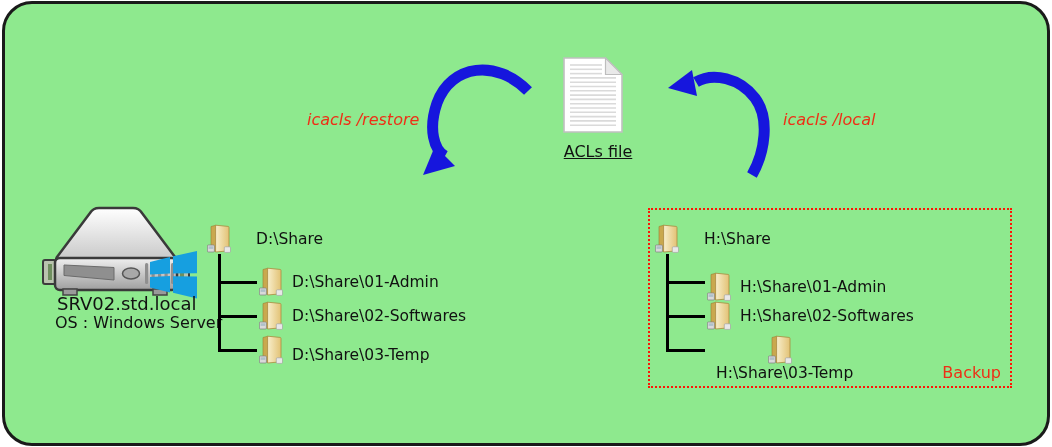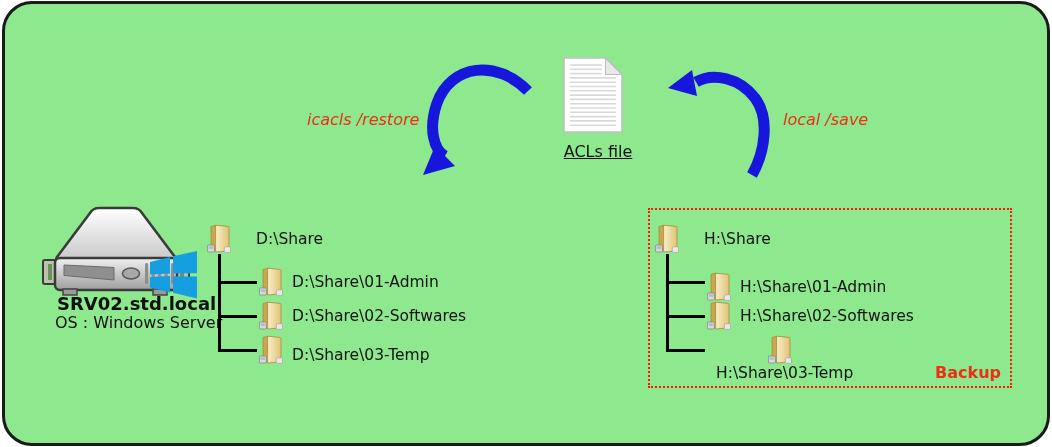--- a/index.html
+++ b/index.html
@@ -21,27 +21,27 @@
 
   
   .cmd{font-style:italic; font-size:16px; color:var(--command_text,#ee2f16);}
   .cmd-restore{left:302px; top:106px;}
   .cmd-save{left:778px; top:106px;}
 
   
   .arrows{left:0; top:0; width:1052px; height:447px; pointer-events:none;}
 
   
-  .srv-name{left:52px; top:289px; font-size:18px; font-weight:bold;}
+  .srv-name{left:52px; top:289px; font-size:18px; font-weight:normal;}
   .srv-os{left:50px; top:309px; font-size:16px;}
 
   
   .dotbox{border:2px dotted var(--box_border,#ff1505);}
   .box-left{left:229px; top:254px; width:327px; height:128px;}
-  .box-right{left:643px; top:204px; width:360px; height:176px;font-weight:bold;}
+  .box-right{left:643px; top:204px; width:360px; height:176px;}
   .box-label{
     position:absolute; right:9px; bottom:4px;
     font-size:16px; color:var(--box_label,#ee2f16); white-space:nowrap;
   }
 
   
   .tline{background:#000;}
   .v-left{left:213px; top:250px; width:3px; height:98px;}
   .v-right{left:661px; top:250px; width:3px; height:98px;}
   .h-line{width:39px; height:3px;}
@@ -110,21 +110,21 @@
         <path d="M 523 87 C 492 55 446 60 432 99 C 423 125 429 146 440 152"></path>
         <polygon points="418,171 430,142 450,162" fill="var(--arrow,#1616dd)" stroke="none"></polygon>
       </g>
       <g fill="none" stroke="var(--arrow,#1616dd)" stroke-width="11" stroke-linejoin="round">
         <path d="M 747 171 C 760 148 765 114 750 94 C 735 74 708 68 691 78"></path>
         <polygon points="663,84 687,66 692,92" fill="var(--arrow,#1616dd)" stroke="none"></polygon>
       </g>
     </svg>
 
     <div class="abs cmd cmd-restore nowrap">icacls /restore</div>
-    <div class="abs cmd cmd-save nowrap">local /save</div>
+    <div class="abs cmd cmd-save nowrap">icacls /local</div>
 
     <svg class="abs" style="left:36px; top:196px;" width="150" height="98" viewBox="0 0 150 98">
       <rect x="2" y="60" width="13" height="24" rx="2" fill="#b9c4ae" stroke="#3c3c3c" stroke-width="2"></rect>
       <rect x="135" y="60" width="13" height="24" rx="2" fill="#b9c4ae" stroke="#3c3c3c" stroke-width="2"></rect>
       <rect x="7" y="64" width="4" height="16" fill="#6f8f5f"></rect>
       <rect x="139" y="64" width="4" height="16" fill="#6f8f5f"></rect>
       <path d="M16 57 L49 13 Q52 8 58 8 L92 8 Q98 8 101 13 L134 57 Q137 62 130 62 L20 62 Q13 62 16 57 Z" fill="url(#gTop)" stroke="#3a3a3a" stroke-width="2.5"></path>
       <rect x="14" y="58" width="122" height="32" rx="5" fill="url(#gFront)" stroke="#3a3a3a" stroke-width="2.5"></rect>
       <path d="M23 65 L73 67.5 L73 80 L23 75.5 Z" fill="#8f8f8f" stroke="#6b6b6b" stroke-width="1"></path>
       <ellipse cx="90" cy="73.5" rx="8.5" ry="5.5" fill="#a8a8a8" stroke="#555555" stroke-width="1.5"></ellipse>

